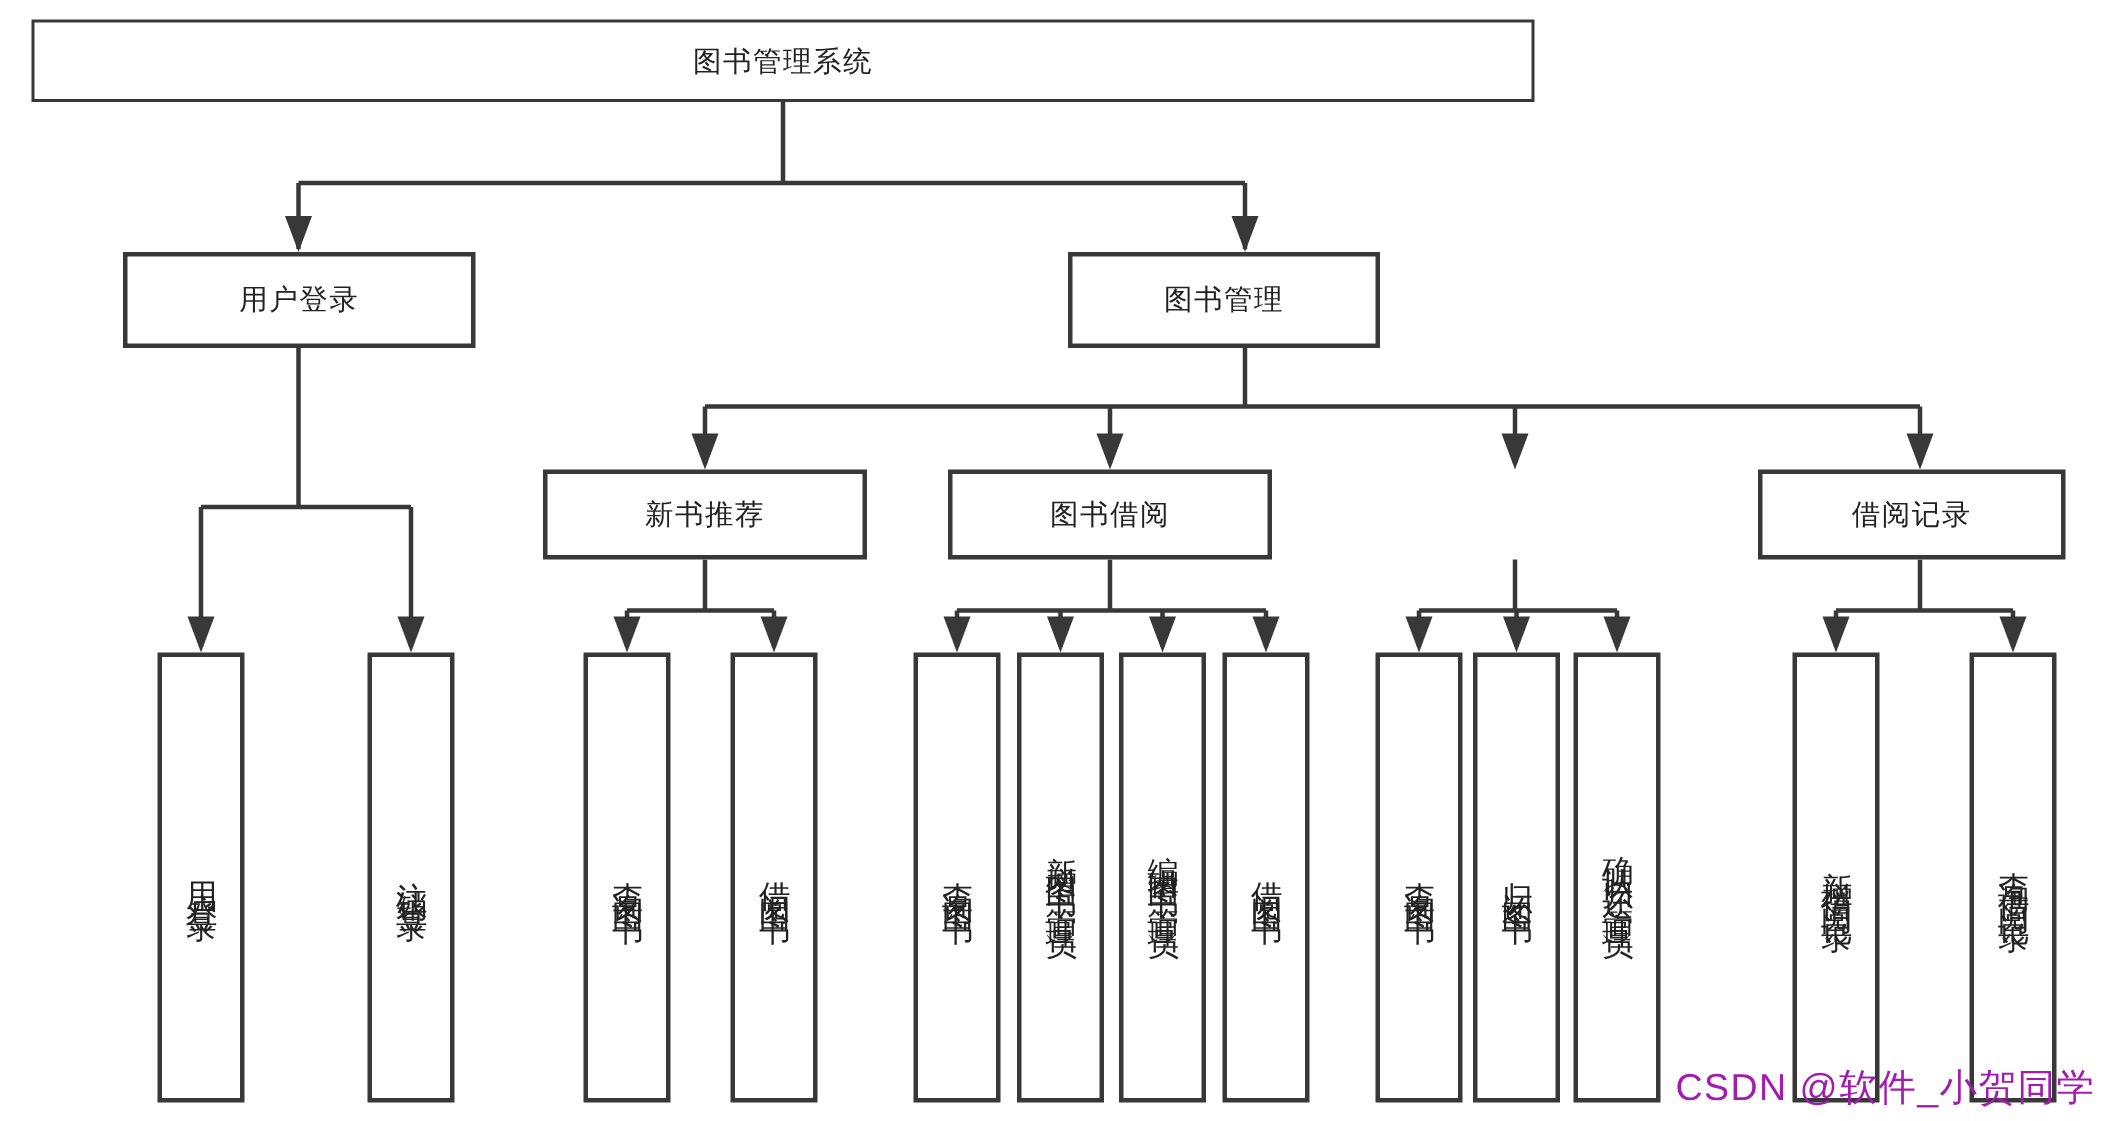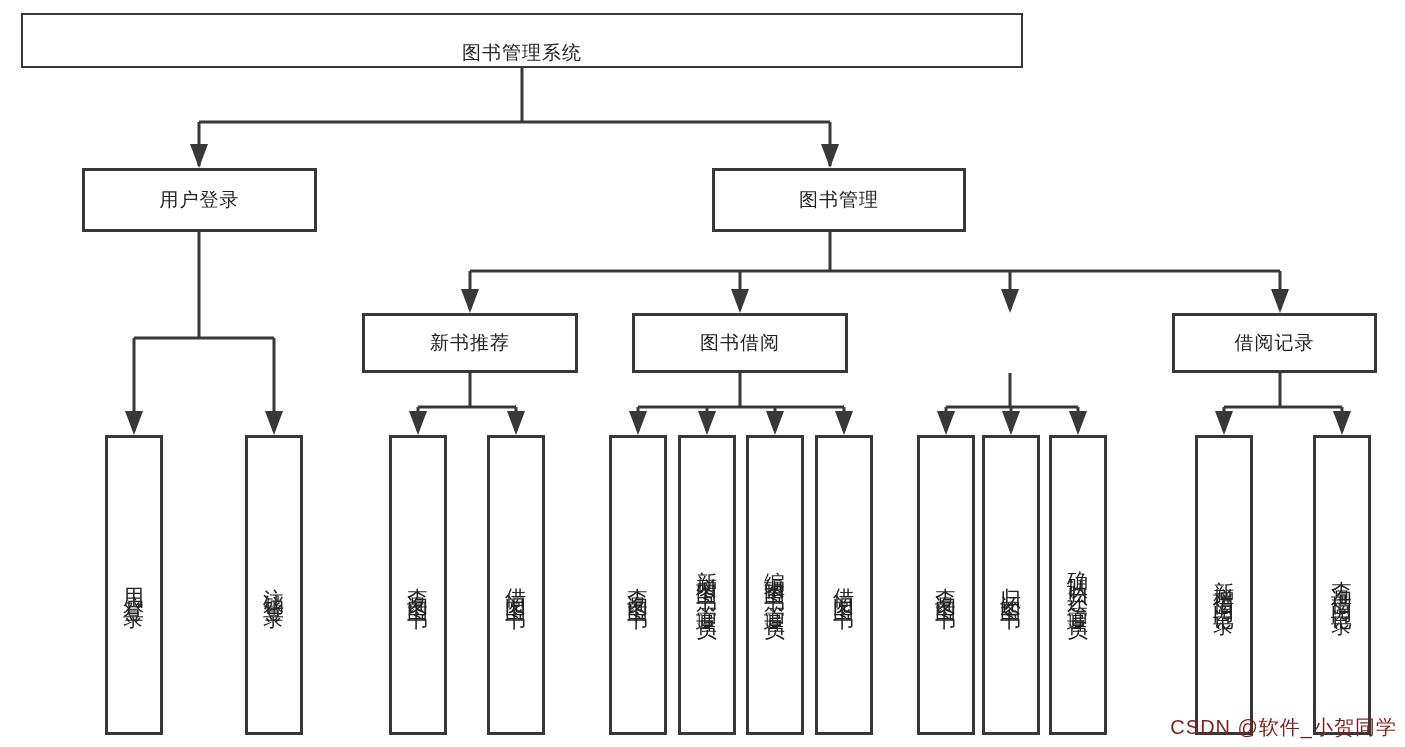--- a/index.html
+++ b/index.html
@@ -16,34 +16,34 @@
     box-sizing:border-box;
     background:#ffffff;
     border:3px solid #383838;
     display:flex;
     align-items:center;
     justify-content:center;
     color:#222222;
     z-index:2;
   }
   .box.h{font-size:19px;letter-spacing:1px;}
-  .box.root{border-width:2px;font-size:19px;align-items:flex-end;}
+  .box.root{border-width:2px;font-size:19px;}
   .box.v{
     writing-mode:vertical-lr;
     text-orientation:mixed;
     font-size:21px;
     letter-spacing:7px;
     line-height:1;
   }
   .watermark{
     position:absolute;
     right:8px;
     bottom:6px;
-    font-size:20px;
-    color:#7f1d1d;
+    font-size:25px;
+    color:#a21caf;
     letter-spacing:1px;
     z-index:6;
     white-space:nowrap;
   }
 </style>
 </head>
 <body>
 
 <div class="stage">
 
@@ -80,21 +80,21 @@
     </g>
   </svg>
 
   <div class="box h root" style="left:21px;top:13px;width:1002px;height:55px">
     <span>图书管理系统</span>
   </div>
 
   <div class="box h" style="left:82px;top:168px;width:235px;height:64px">
     <span>用户登录</span>
   </div>
-  <div class="box h" style="left:712px;top:168px;width:254px;height:64px">
+  <div class="box h" style="left:712px;top:168px;width:208px;height:64px">
     <span>图书管理</span>
   </div>
 
   <div class="box h" style="left:632px;top:313px;width:216px;height:60px">
     <span>图书借阅</span>
   </div>
   <div class="box h" style="left:362px;top:313px;width:216px;height:60px">
     <span>新书推荐</span>
   </div>
   <div class="box h" style="left:1172px;top:313px;width:205px;height:60px">

